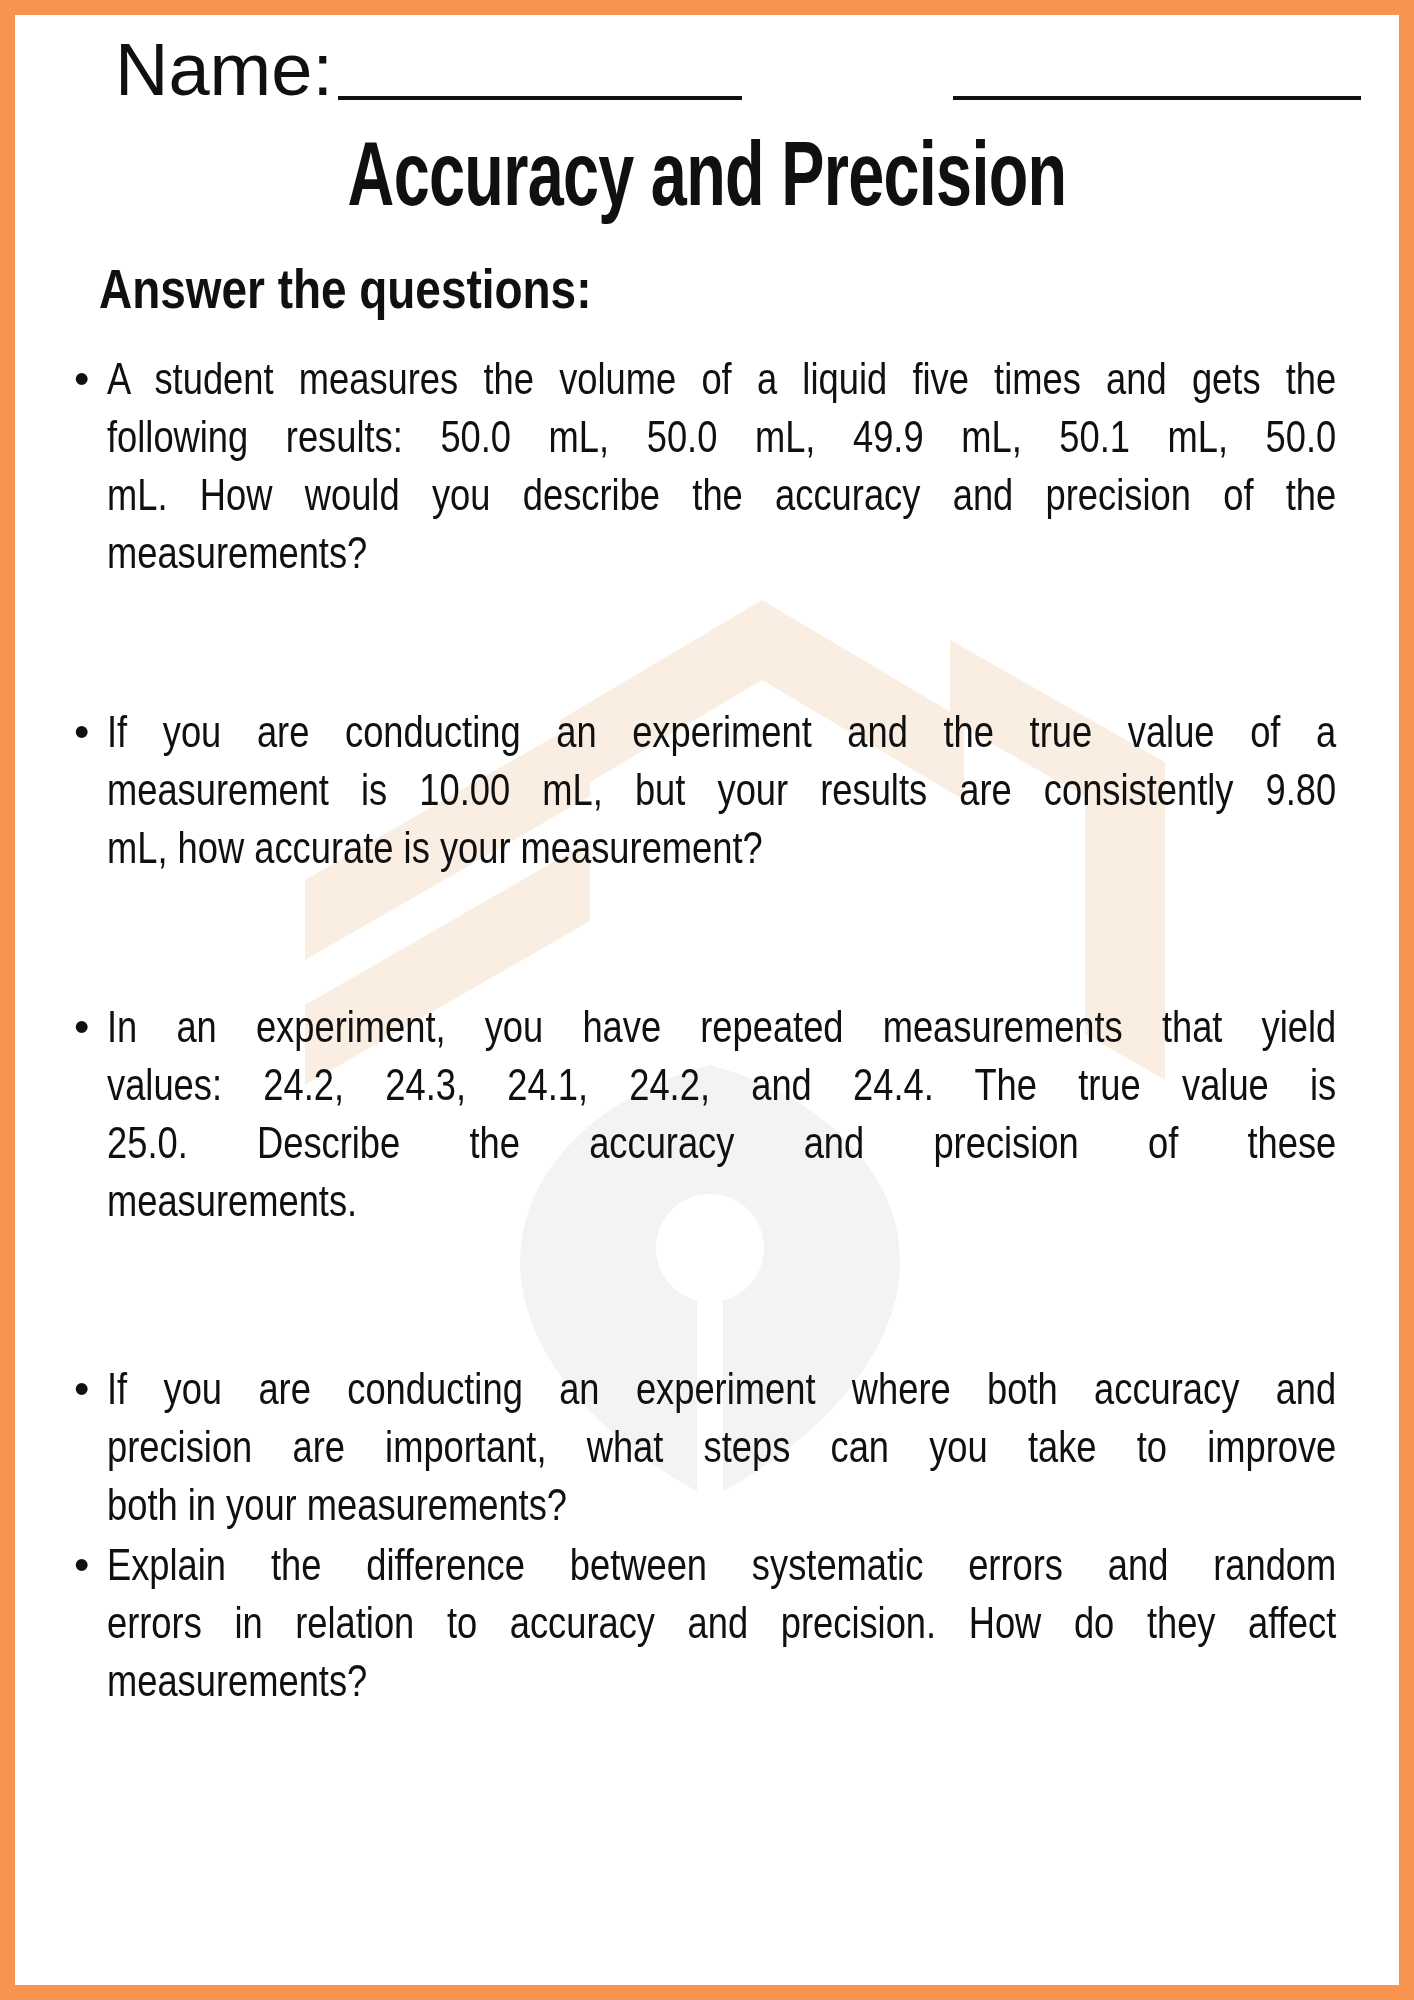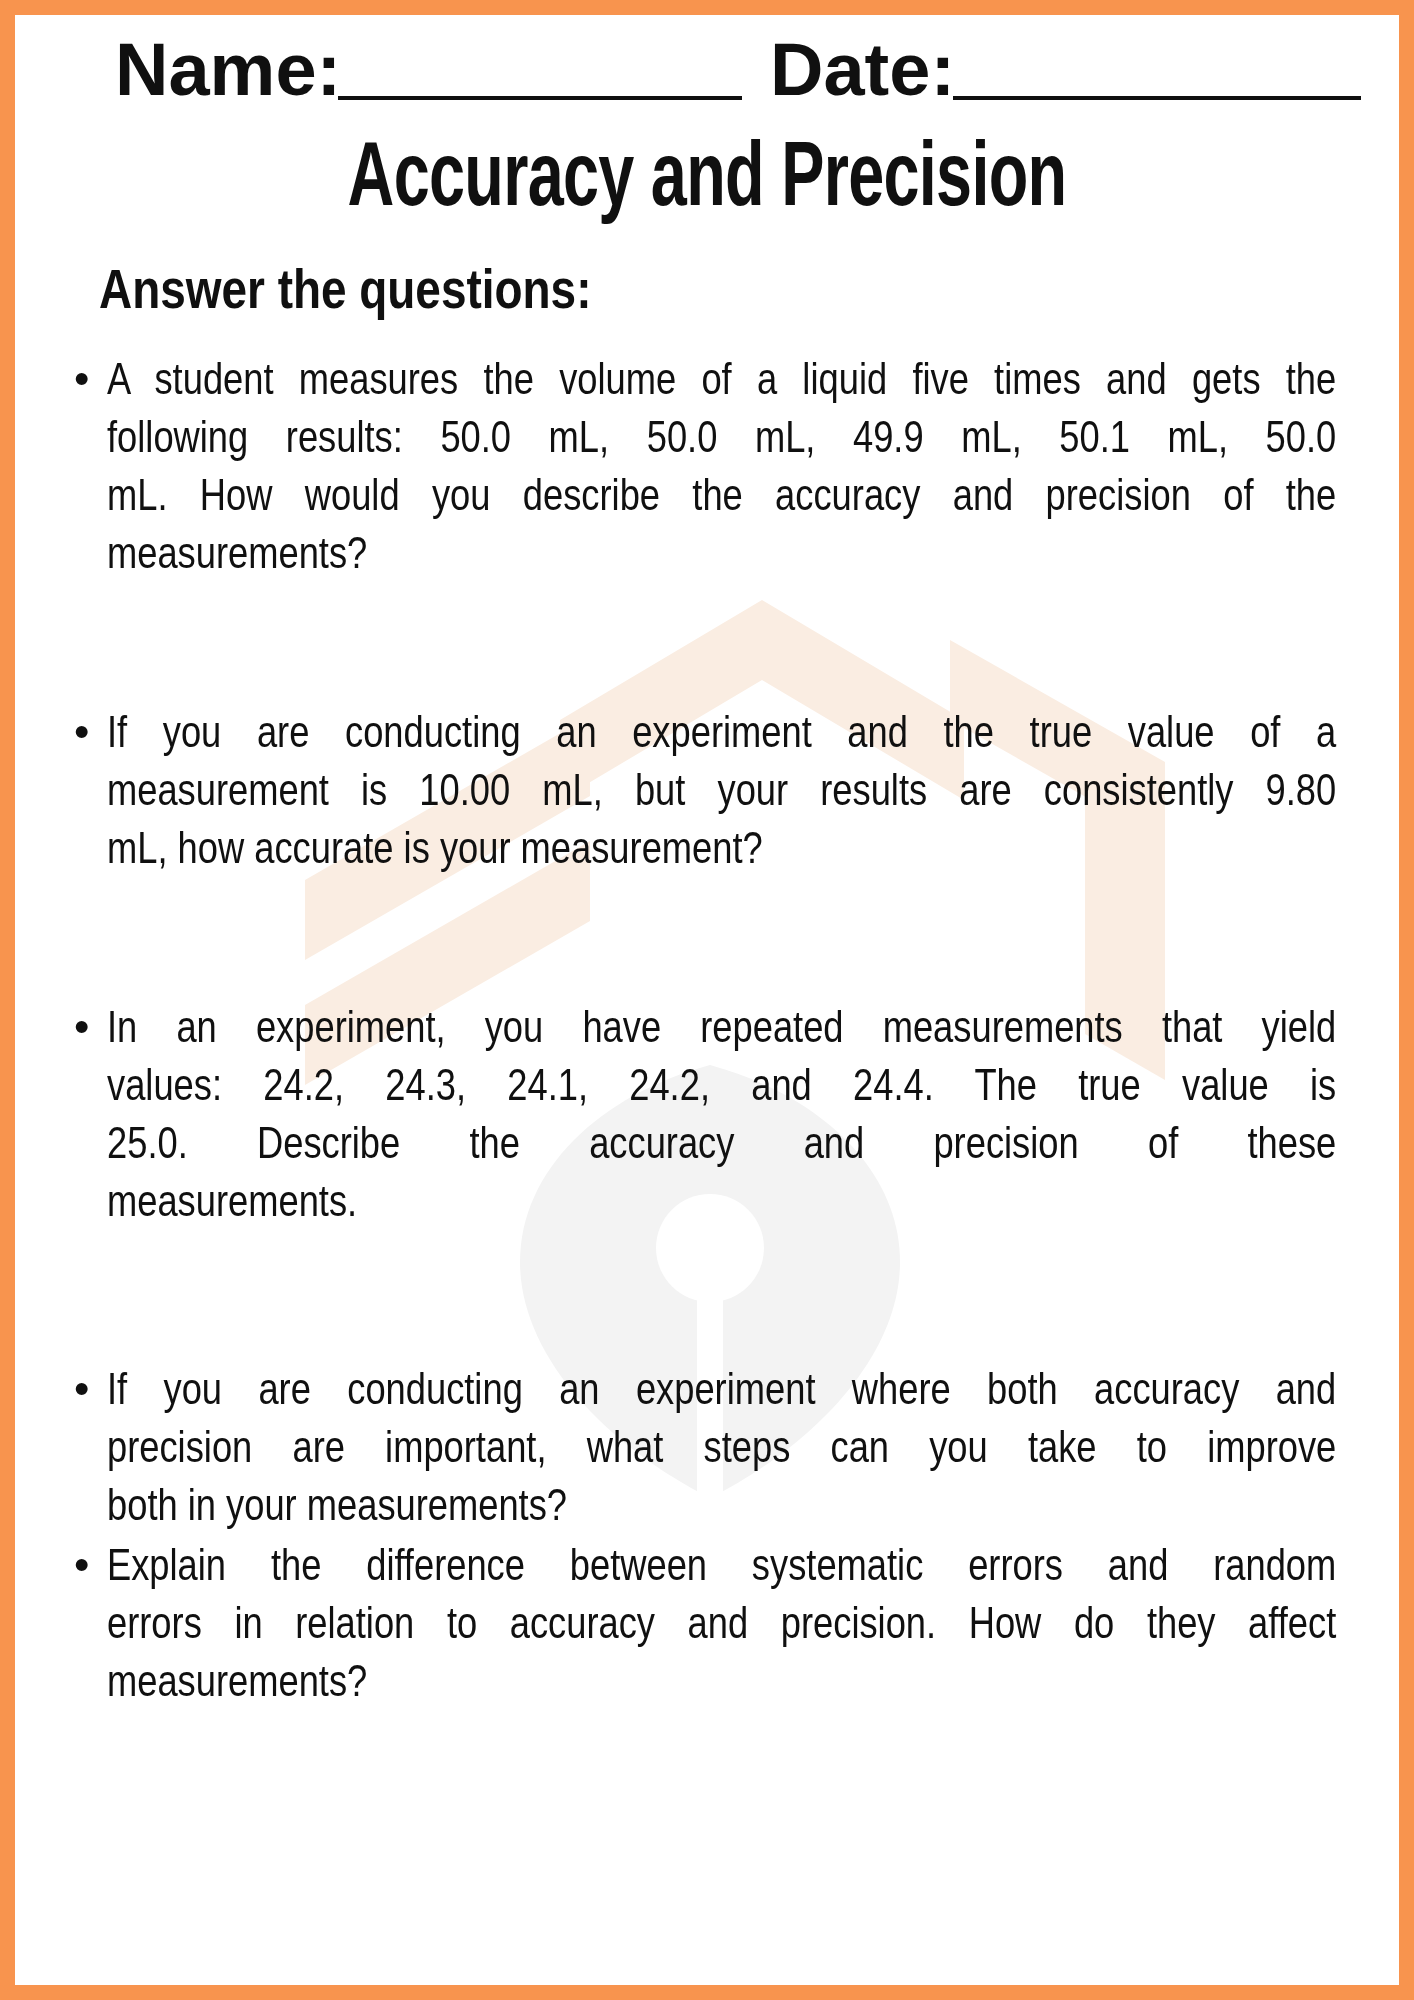--- a/index.html
+++ b/index.html
@@ -33,21 +33,21 @@
   .content {
     position: absolute;
     inset: 0;
     z-index: 1;
   }
   .name-label, .date-label {
     position: absolute;
     top: 30px;
     font-size: 74px;
     line-height: 80px;
-    font-weight: 700;
+    font-weight: 400;
     letter-spacing: 0px;
     white-space: nowrap;
   }
   .name-label { left: 115px; }
   .date-label { left: 770px; }
   .write-line {
     position: absolute;
     top: 96px;
     height: 4px;
     background: var(--ink, #101010);
@@ -130,21 +130,20 @@
     <path d="M 710 1065 C 600 1095 520 1170 520 1262 C 520 1355 605 1445 710 1498 C 815 1445 900 1355 900 1262 C 900 1170 820 1095 710 1065 Z" fill="#F3F3F3"></path>
     <circle cx="710" cy="1248" r="54" fill="#ffffff"></circle>
     <rect x="697" y="1295" width="26" height="203" fill="#ffffff"></rect>
   </svg>
 
   <div class="content">
 
     <div class="name-label">Name:</div>
     <div class="write-line name-line"></div>
 
-    <div class="date-label">Date:</div>
     <div class="write-line date-line"></div>
 
     <div class="doc-title">Accuracy and Precision</div>
 
     <div class="section-heading">Answer the questions:</div>
 
     <div class="q q1">
       <span class="bullet">•</span>
       <div class="qtext">
         <div class="line">A student measures the volume of a liquid five times and gets the</div>

